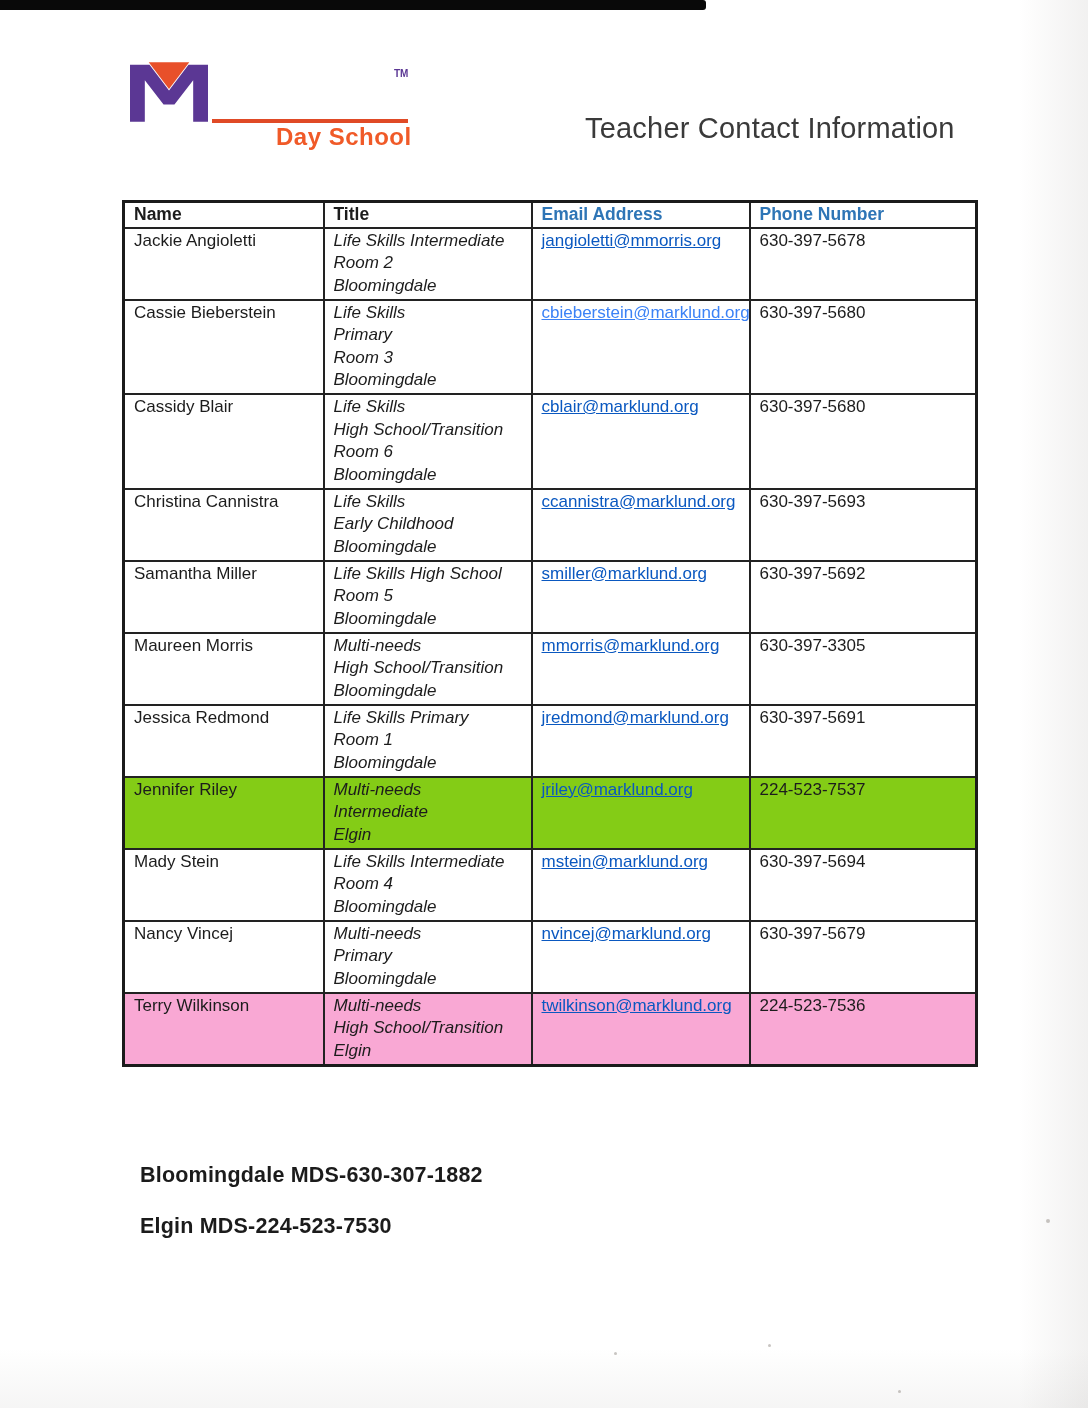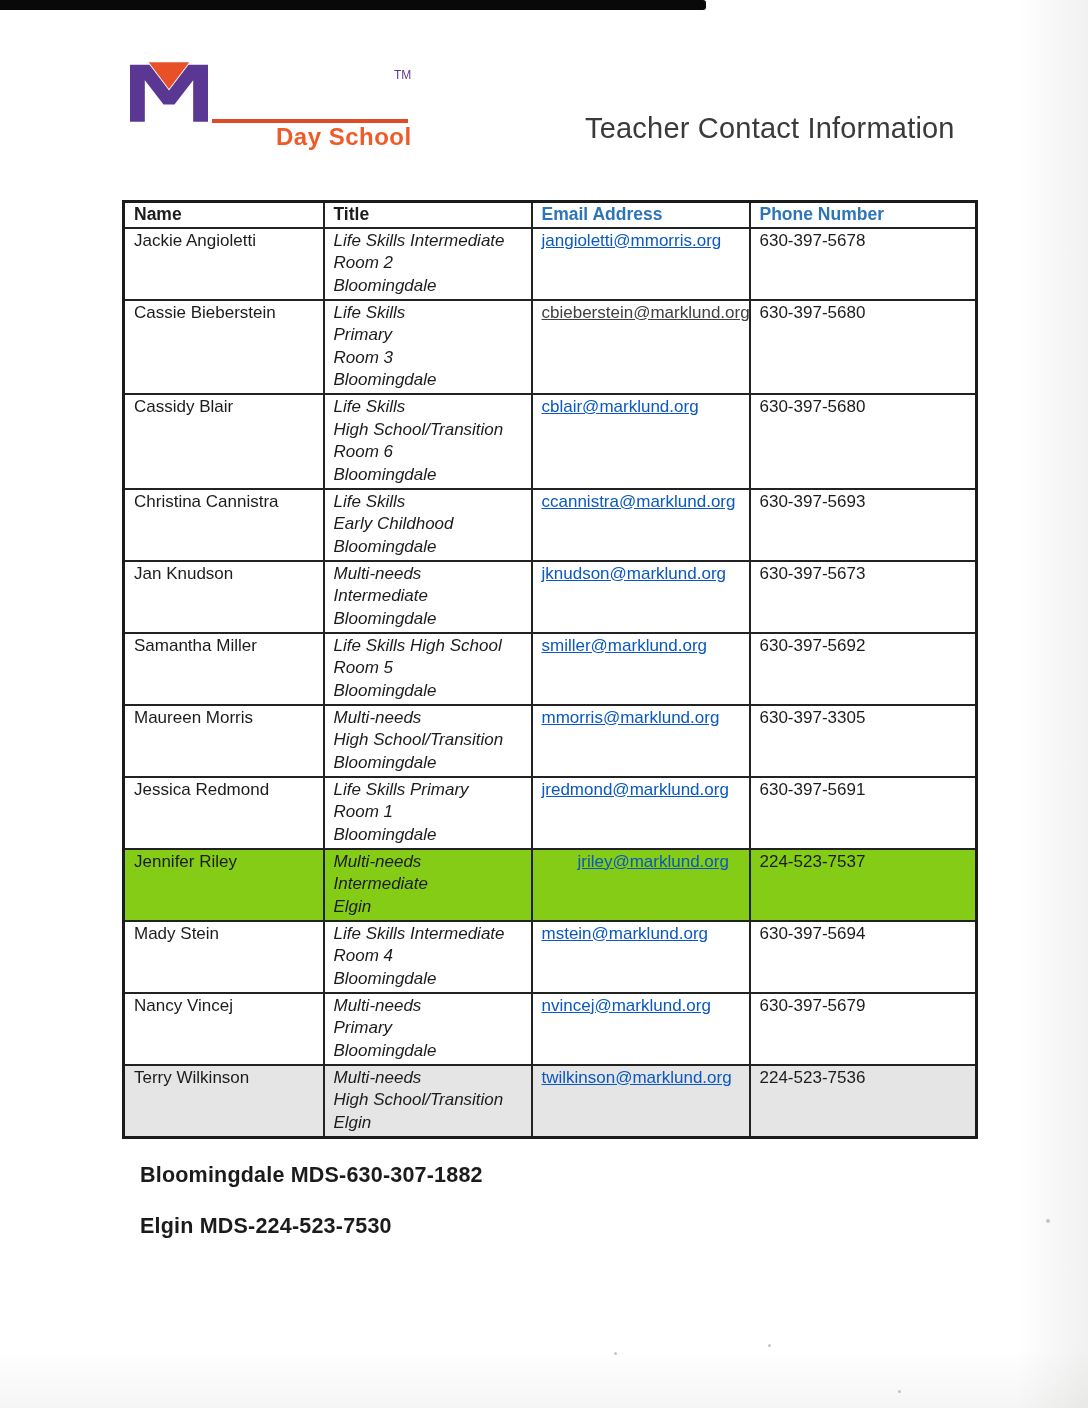--- a/index.html
+++ b/index.html
@@ -22,21 +22,21 @@
   .logo{position:absolute;left:130px;top:60px;width:290px;height:88px;}
   .logo-m{position:absolute;left:0;top:2px;}
   .logo-word{
     position:absolute;left:76px;top:-14px;
     font-family:"Liberation Serif",serif;
     font-size:62px;font-weight:600;letter-spacing:-2px;
     color:#5b3794;line-height:1;
   }
   .logo-tm{
     position:absolute;left:264px;top:8px;
-    font-size:12px;font-weight:normal;color:#5b3794;letter-spacing:0;
+    font-size:10px;font-weight:bold;color:#5b3794;letter-spacing:0;
   }
   .logo-rule{position:absolute;left:82px;top:59px;width:196px;height:4px;background:#e04a26;}
   .logo-tagline{
     position:absolute;left:146px;top:63px;
     font-size:24px;font-weight:bold;color:#f05a28;letter-spacing:.5px;
   }
 
   
   .page-title{
     position:absolute;left:585px;top:112px;width:400px;
@@ -123,21 +123,21 @@
         <td class="phone-cell">630-397-5678</td>
       </tr>
       <tr>
         <td>Cassie Bieberstein</td>
         <td class="title-cell">
           <div>Life Skills</div>
           <div>Primary</div>
           <div>Room 3</div>
           <div>Bloomingdale</div>
         </td>
-        <td><a class="email-link" style="color: #404040; margin-top: 47px;">cbieberstein@marklund.org</a></td>
+        <td><a class="email-link" style="color: #3b82f6; margin-top: 47px;">cbieberstein@marklund.org</a></td>
         <td class="phone-cell">630-397-5680</td>
       </tr>
       <tr>
         <td>Cassidy Blair</td>
         <td class="title-cell">
           <div>Life Skills</div>
           <div>High School/Transition</div>
           <div>Room 6</div>
           <div>Bloomingdale</div>
         </td>
@@ -148,30 +148,20 @@
         <td>Christina Cannistra</td>
         <td class="title-cell">
           <div>Life Skills</div>
           <div>Early Childhood</div>
           <div>Bloomingdale</div>
         </td>
         <td><a class="email-link" style="color: rgb(10, 88, 192);">ccannistra@marklund.org</a></td>
         <td class="phone-cell">630-397-5693</td>
       </tr>
       <tr>
-        <td>Jan Knudson</td>
-        <td class="title-cell">
-          <div>Multi-needs</div>
-          <div>Intermediate</div>
-          <div>Bloomingdale</div>
-        </td>
-        <td><a class="email-link" style="color: rgb(10, 88, 192);">jknudson@marklund.org</a></td>
-        <td class="phone-cell">630-397-5673</td>
-      </tr>
-      <tr>
         <td>Samantha Miller</td>
         <td class="title-cell">
           <div>Life Skills High School</div>
           <div>Room 5</div>
           <div>Bloomingdale</div>
         </td>
         <td><a class="email-link" style="color: rgb(10, 88, 192);">smiller@marklund.org</a></td>
         <td class="phone-cell">630-397-5692</td>
       </tr>
       <tr>
@@ -194,21 +184,21 @@
         <td><a class="email-link" style="color: rgb(10, 88, 192); margin-top: 30px;">jredmond@marklund.org</a></td>
         <td class="phone-cell">630-397-5691</td>
       </tr>
       <tr style="background: #84cc16;">
         <td>Jennifer Riley</td>
         <td class="title-cell">
           <div>Multi-needs</div>
           <div>Intermediate</div>
           <div>Elgin</div>
         </td>
-        <td><a class="email-link" style="color: rgb(10, 88, 192); margin-left: 36px;">jriley@marklund.org</a></td>
+        <td><a class="email-link" style="color: rgb(10, 88, 192);">jriley@marklund.org</a></td>
         <td class="phone-cell">224-523-7537</td>
       </tr>
       <tr>
         <td>Mady Stein</td>
         <td class="title-cell">
           <div>Life Skills Intermediate</div>
           <div>Room 4</div>
           <div>Bloomingdale</div>
         </td>
         <td><a class="email-link" style="color: rgb(10, 88, 192);">mstein@marklund.org</a></td>
@@ -217,21 +207,21 @@
       <tr>
         <td>Nancy Vincej</td>
         <td class="title-cell">
           <div>Multi-needs</div>
           <div>Primary</div>
           <div>Bloomingdale</div>
         </td>
         <td><a class="email-link" style="color: rgb(10, 88, 192);">nvincej@marklund.org</a></td>
         <td class="phone-cell">630-397-5679</td>
       </tr>
-      <tr style="background: #e5e5e5;">
+      <tr style="background: #f9a8d4;">
         <td>Terry Wilkinson</td>
         <td class="title-cell">
           <div>Multi-needs</div>
           <div>High School/Transition</div>
           <div>Elgin</div>
         </td>
         <td><a class="email-link" style="color: rgb(10, 88, 192);">twilkinson@marklund.org</a></td>
         <td class="phone-cell">224-523-7536</td>
       </tr>
     </tbody>

